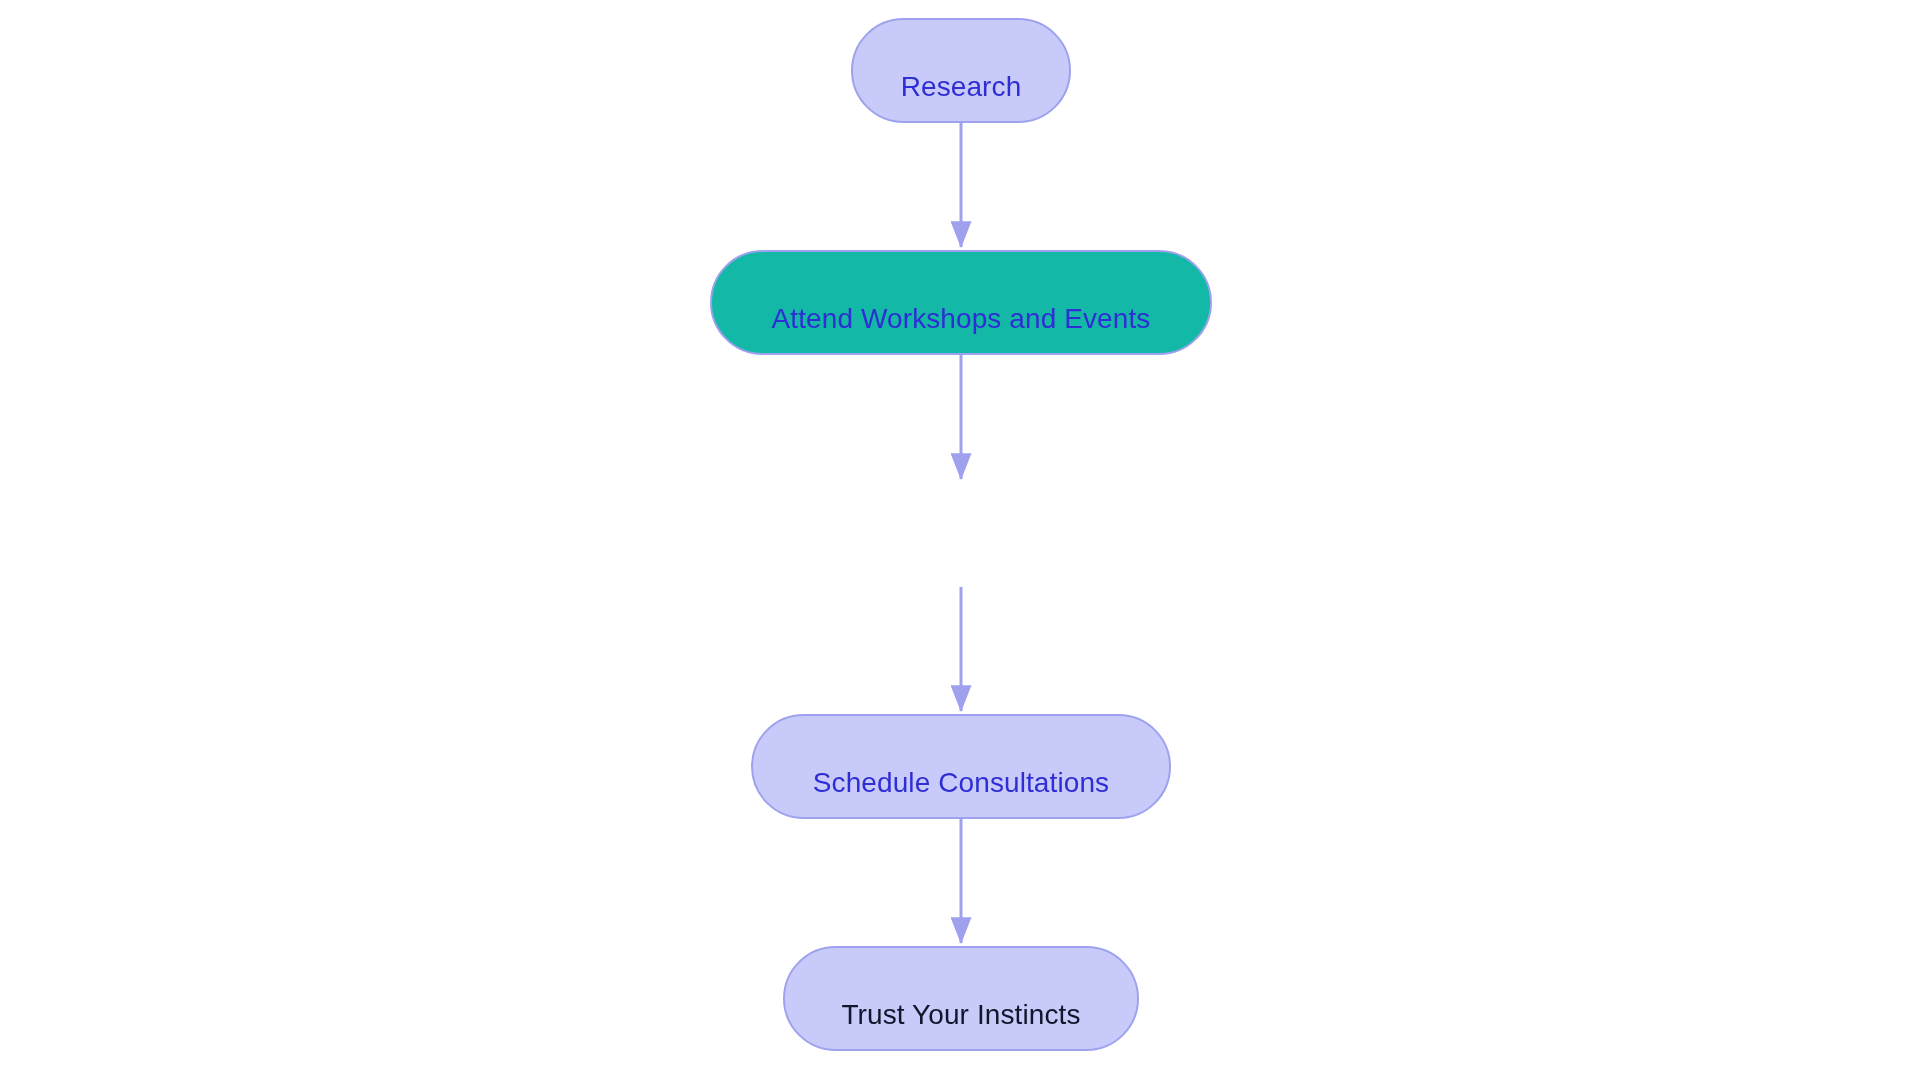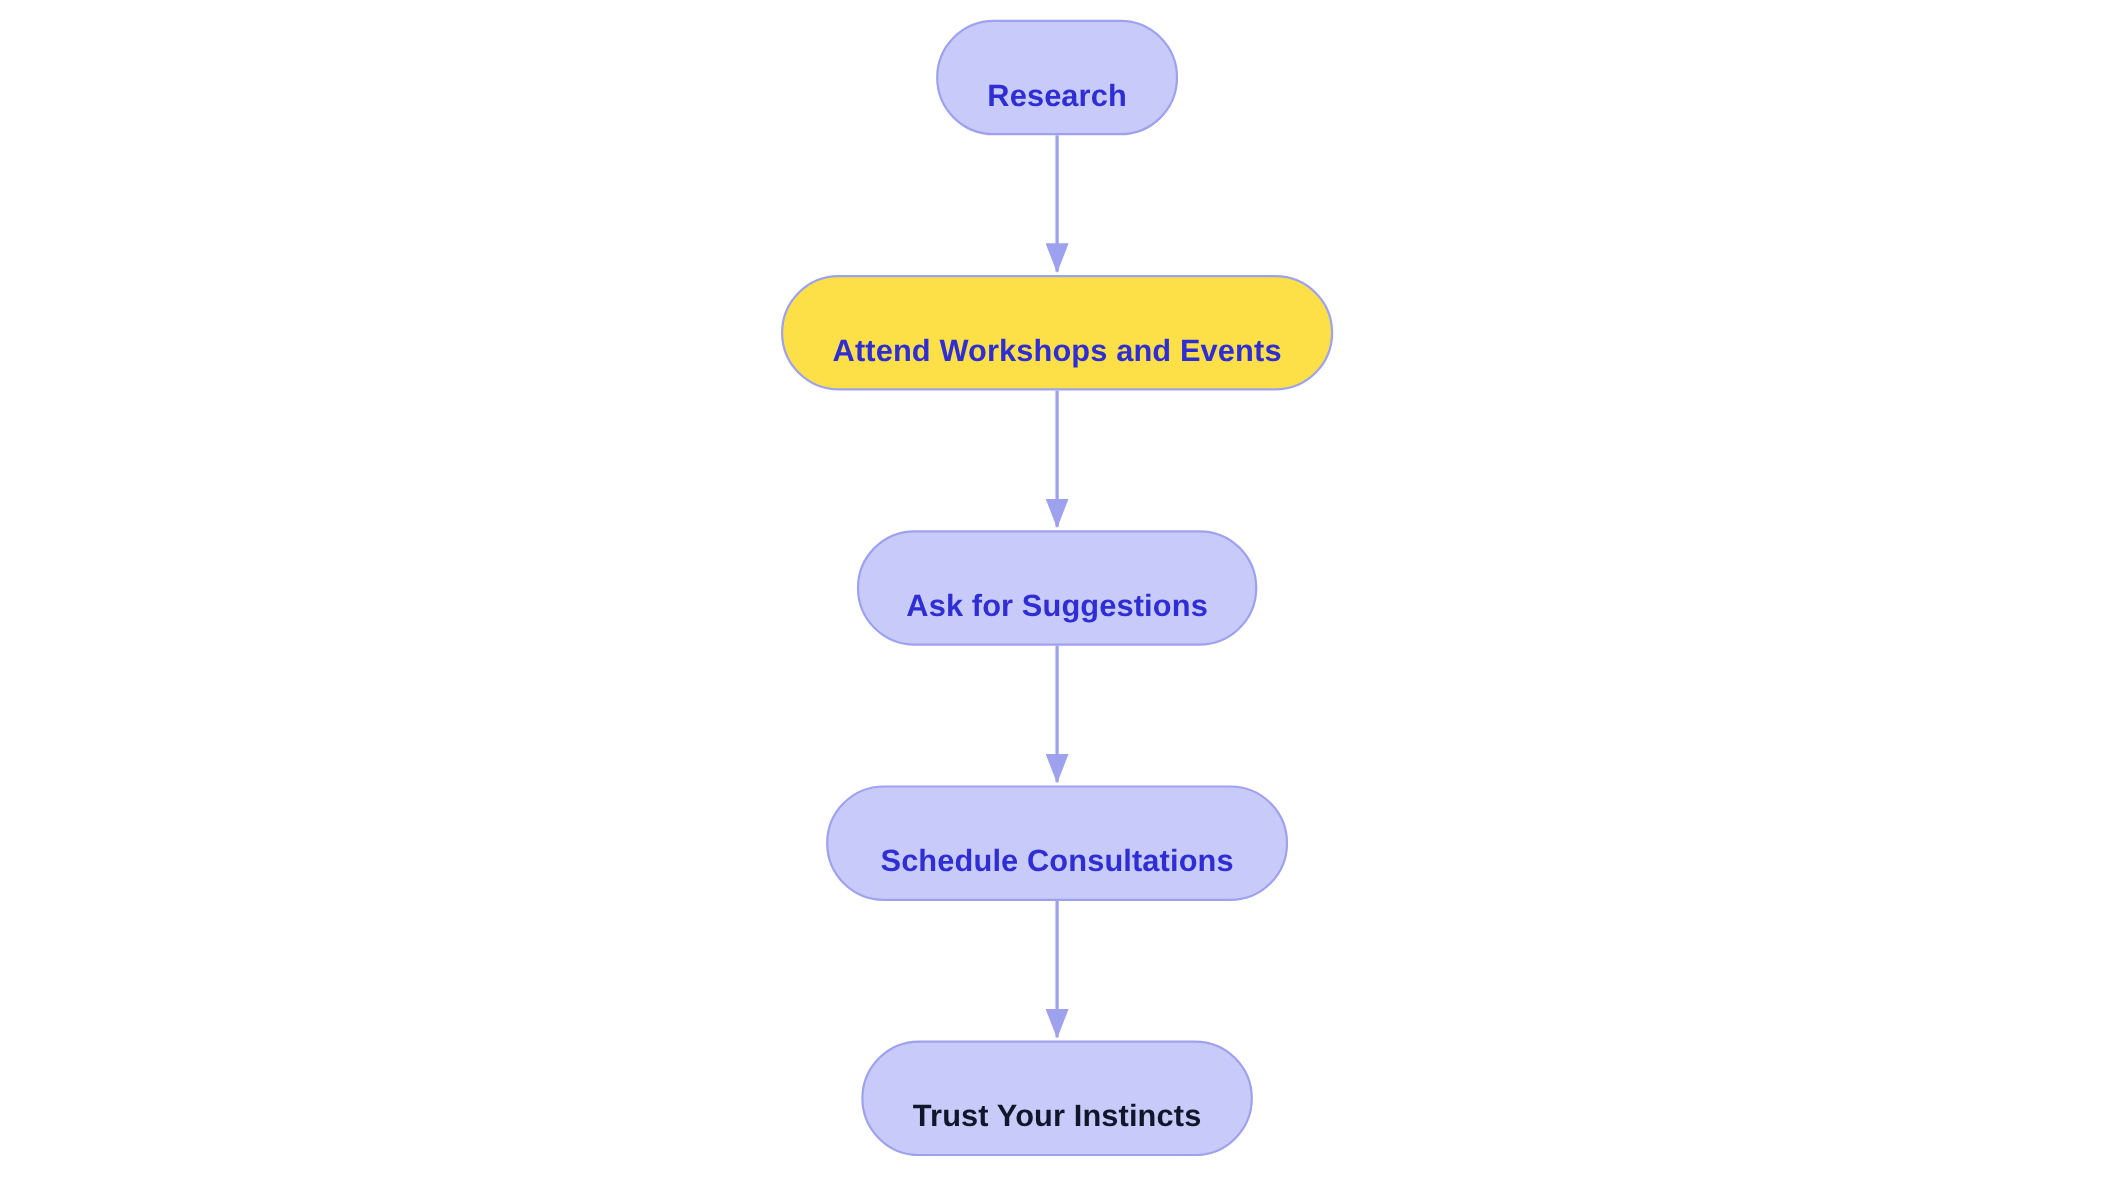--- a/index.html
+++ b/index.html
@@ -50,21 +50,21 @@
     background: #c8cbf9;
     border: 2px solid #9ea2ee;
     border-radius: 999px;
     transform: translateX(-50%);
   }
 
   .flow-node-label {
     color: #2e2ed4;
     font-family: "Liberation Sans", sans-serif;
     font-size: 28px;
-    font-weight: 700;
+    font-weight: 400;
     line-height: 1;
     letter-spacing: 0.1px;
     white-space: nowrap;
     user-select: none;
     margin-top: 33px;
   }
 
   
   #node-0 { left: 961px; top: 18px;  width: 220px; height: 105px; }
   #node-1 { left: 961px; top: 250px; width: 502px; height: 105px; }
@@ -100,27 +100,24 @@
       <line x1="961" y1="819" x2="961" y2="943" stroke="#9ea2ee" stroke-width="3" marker-end="url(#arrowhead)"></line>
     </g>
   </svg>
 
   <div id="node-layer">
 
     <div class="flow-node" id="node-0" style="background: rgb(200, 203, 249); border-color: rgb(158, 162, 238);">
       <span class="flow-node-label" style="color: rgb(46, 46, 212);">Research</span>
     </div>
 
-    <div class="flow-node" id="node-1" style="background: #fde047; border-color: rgb(158, 162, 238);">
+    <div class="flow-node" id="node-1" style="background: #14b8a6; border-color: rgb(158, 162, 238);">
       <span class="flow-node-label" style="color: rgb(46, 46, 212);">Attend Workshops and Events</span>
     </div>
 
-    <div class="flow-node" id="node-2" style="background: rgb(200, 203, 249); border-color: rgb(158, 162, 238);">
-      <span class="flow-node-label" style="color: rgb(46, 46, 212);">Ask for Suggestions</span>
-    </div>
 
     <div class="flow-node" id="node-3" style="background: rgb(200, 203, 249); border-color: rgb(158, 162, 238);">
       <span class="flow-node-label" style="color: rgb(46, 46, 212);">Schedule Consultations</span>
     </div>
 
     <div class="flow-node" id="node-4" style="background: rgb(200, 203, 249); border-color: rgb(158, 162, 238);">
       <span class="flow-node-label" style="color: #0f172a;">Trust Your Instincts</span>
     </div>
 
   </div>

